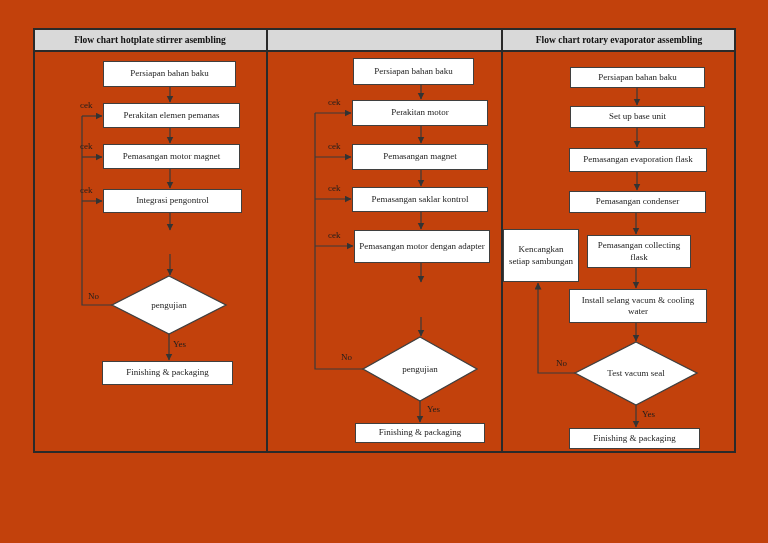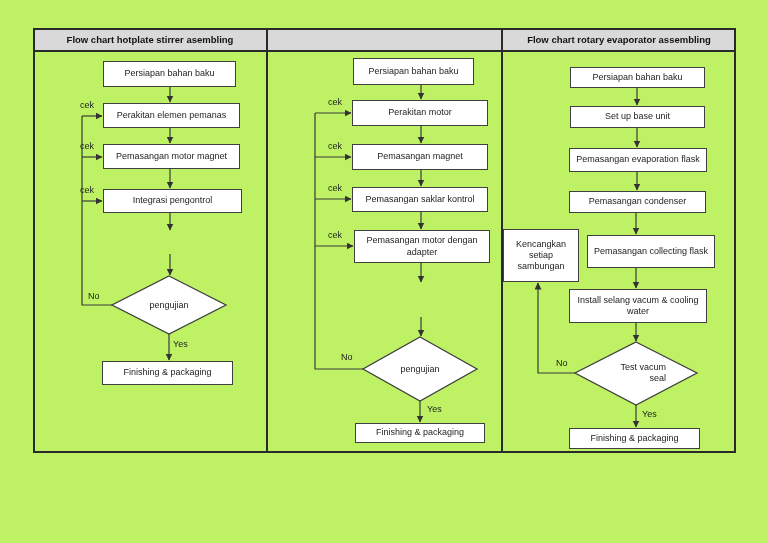--- a/index.html
+++ b/index.html
@@ -1,17 +1,17 @@
 <!DOCTYPE html>
 <html><head>
 <meta charset="utf-8">
 <style>
   html,body{margin:0;padding:0;background:#fff;}
-  .page{position:relative;width:768px;height:543px;background:#bef264;overflow:hidden;
-        font-family:Liberation Sans, sans-serif;color:#1d1d1d;}
+  .page{position:relative;width:768px;height:543px;background:#c2410c;overflow:hidden;
+        font-family:Liberation Serif, serif;color:#1d1d1d;}
   .outline{position:absolute;left:33px;top:28px;width:703px;height:425px;
            border:2px solid #2a2a2a;box-sizing:border-box;z-index:4;pointer-events:none;}
   .vdiv{position:absolute;top:28px;height:425px;width:2px;background:#2a2a2a;z-index:3;}
   .hdrbg{position:absolute;left:33px;top:28px;width:703px;height:23px;background:#d9d9d9;z-index:1;}
   .hdrline{position:absolute;left:33px;top:50px;width:703px;height:2px;background:#2a2a2a;z-index:3;}
   .hcell{position:absolute;top:28px;height:23px;display:flex;align-items:center;justify-content:center;
          font-weight:bold;font-size:9.5px;color:#111;z-index:2;}
   .fbox{position:absolute;background:#fff;border:1.5px solid #3f3f3f;box-sizing:border-box;
         display:flex;align-items:center;justify-content:center;text-align:center;
         font-size:9px;line-height:1.25;padding:1px 3px;z-index:2;}
@@ -109,21 +109,21 @@
   <div class="elabel" style="left:328px;top:141px;">cek</div>
   <div class="elabel" style="left:328px;top:183px;">cek</div>
   <div class="elabel" style="left:328px;top:230px;">cek</div>
   <div class="elabel" style="left:341px;top:352px;">No</div>
   <div class="elabel" style="left:427px;top:404px;">Yes</div>
 
   <div class="fbox" style="left:570px;top:67px;width:135px;height:21px;">Persiapan bahan baku</div>
   <div class="fbox" style="left:570px;top:106px;width:135px;height:22px;">Set up base unit</div>
   <div class="fbox" style="left:569px;top:148px;width:138px;height:24px;">Pemasangan evaporation flask</div>
   <div class="fbox" style="left:569px;top:191px;width:137px;height:22px;">Pemasangan condenser</div>
-  <div class="fbox" style="left:587px;top:235px;width:128px;height:33px;">Pemasangan collecting flask</div>
+  <div class="fbox" style="left:587px;top:235px;width:104px;height:33px;">Pemasangan collecting flask</div>
   <div class="fbox" style="left:503px;top:229px;width:76px;height:53px;">Kencangkan setiap sambungan</div>
   <div class="fbox" style="left:569px;top:289px;width:138px;height:34px;">Install selang vacum &amp; cooling water</div>
   <div class="dtext" style="left:606px;top:360px;width:60px;height:26px;">Test vacum seal</div>
   <div class="fbox" style="left:569px;top:428px;width:131px;height:21px;">Finishing &amp; packaging</div>
   <div class="elabel" style="left:556px;top:358px;">No</div>
   <div class="elabel" style="left:642px;top:409px;">Yes</div>
 
 </div>
 
 </body></html>

